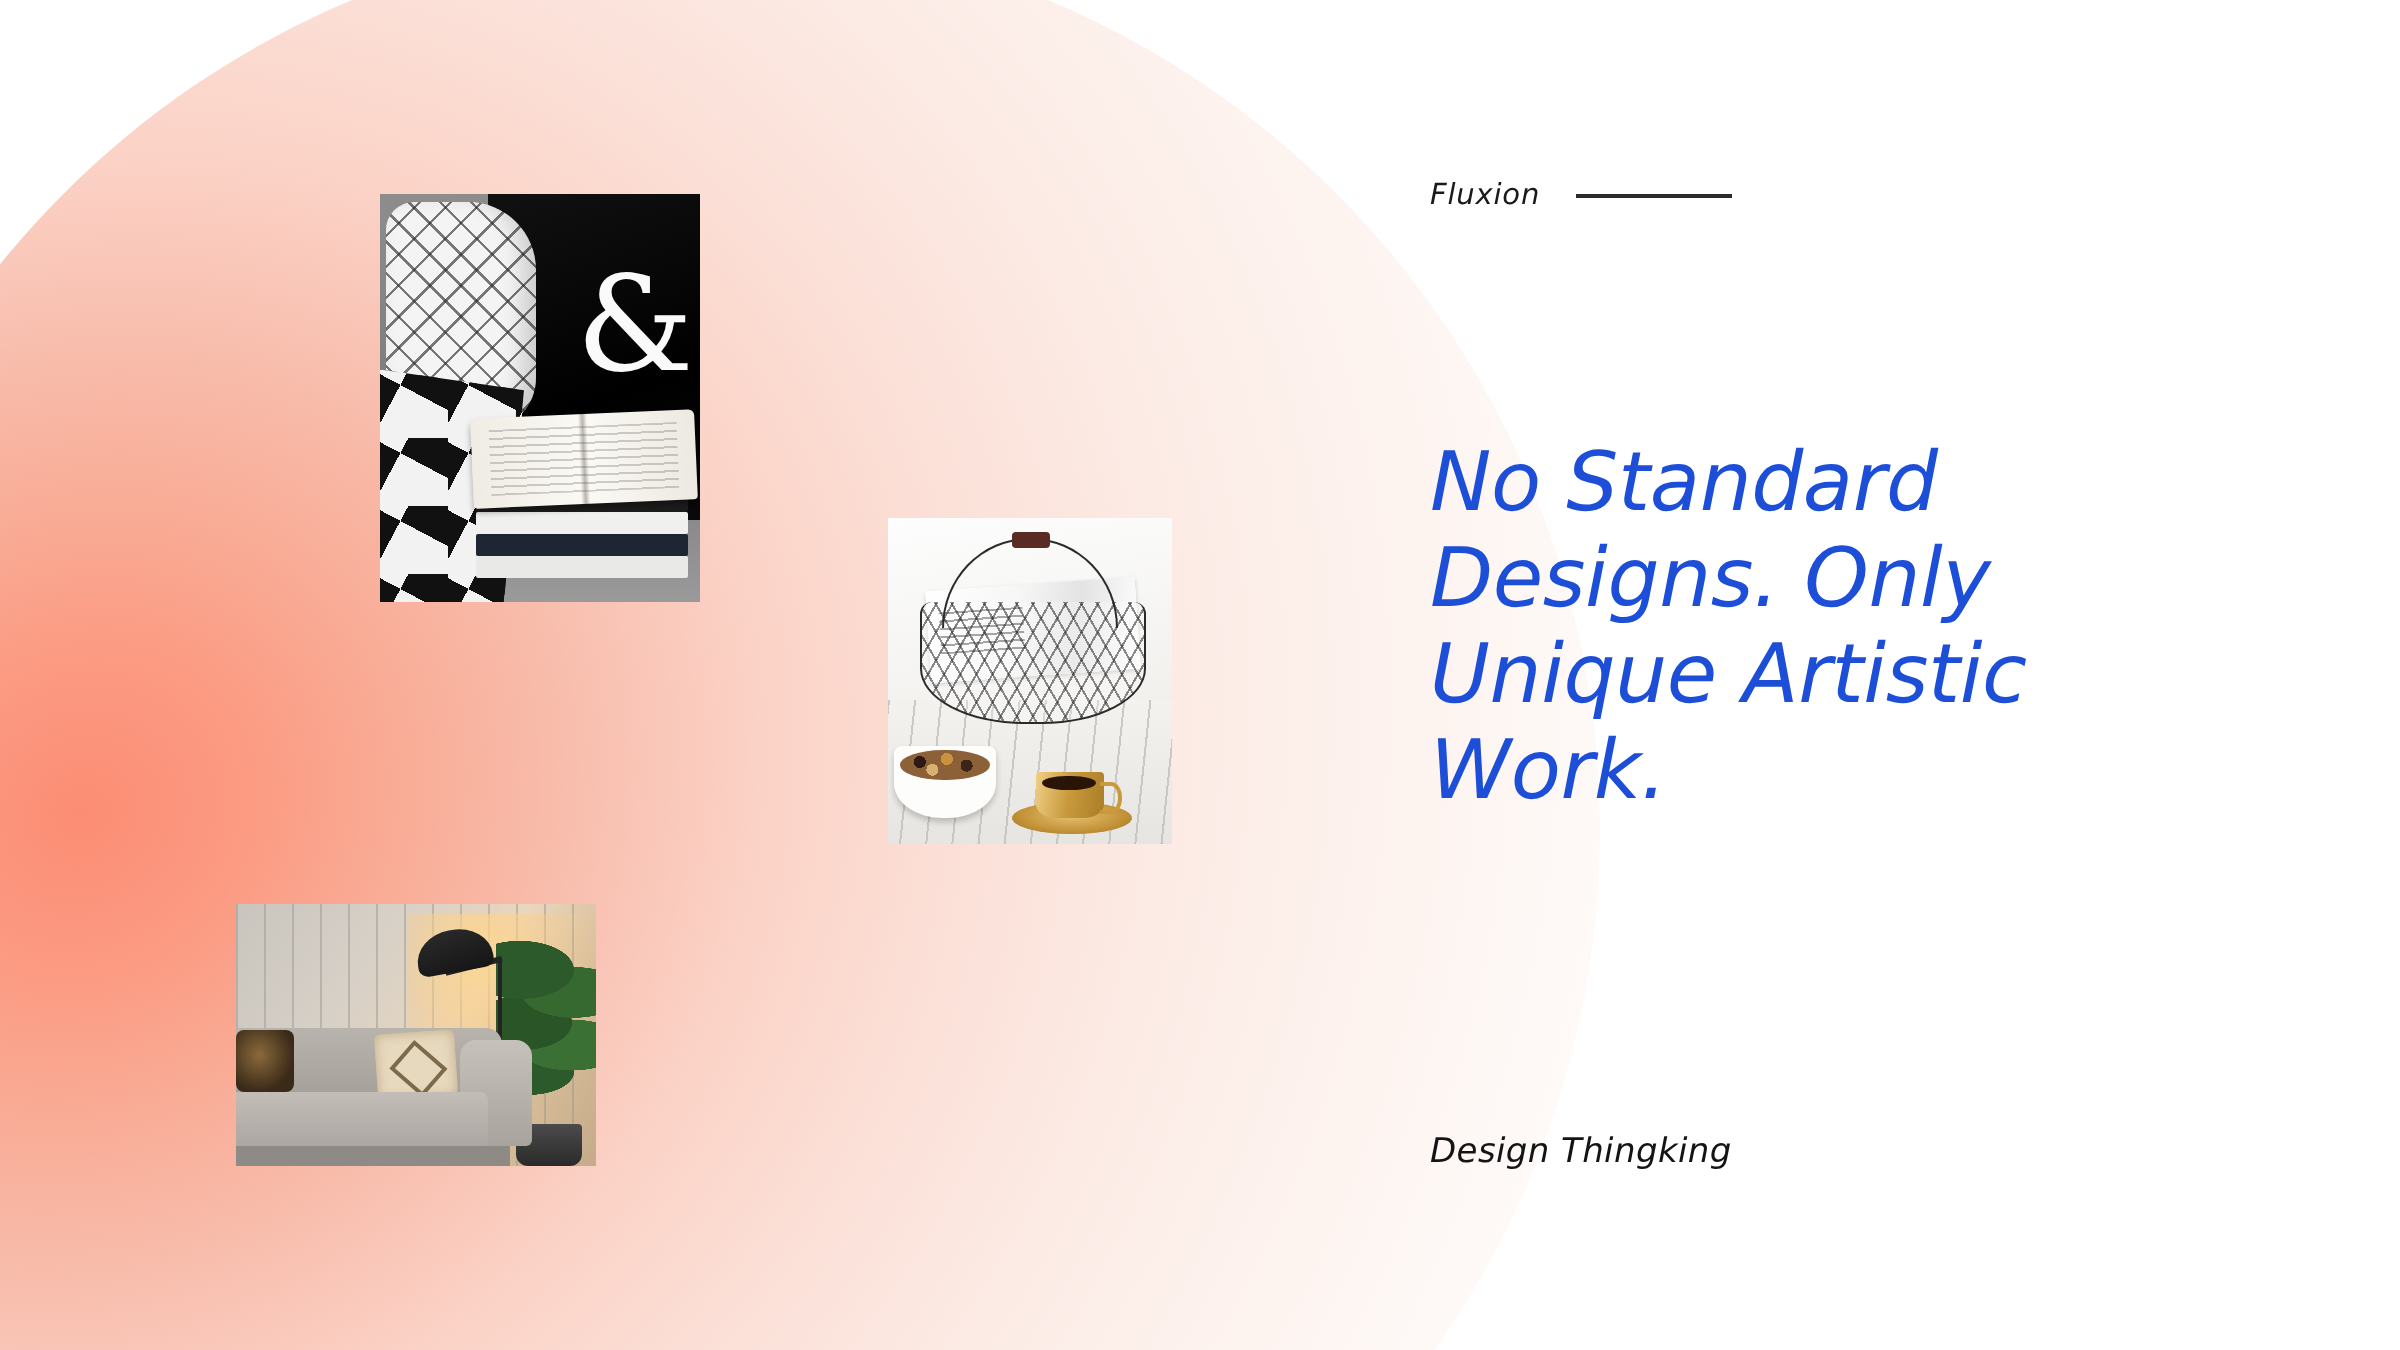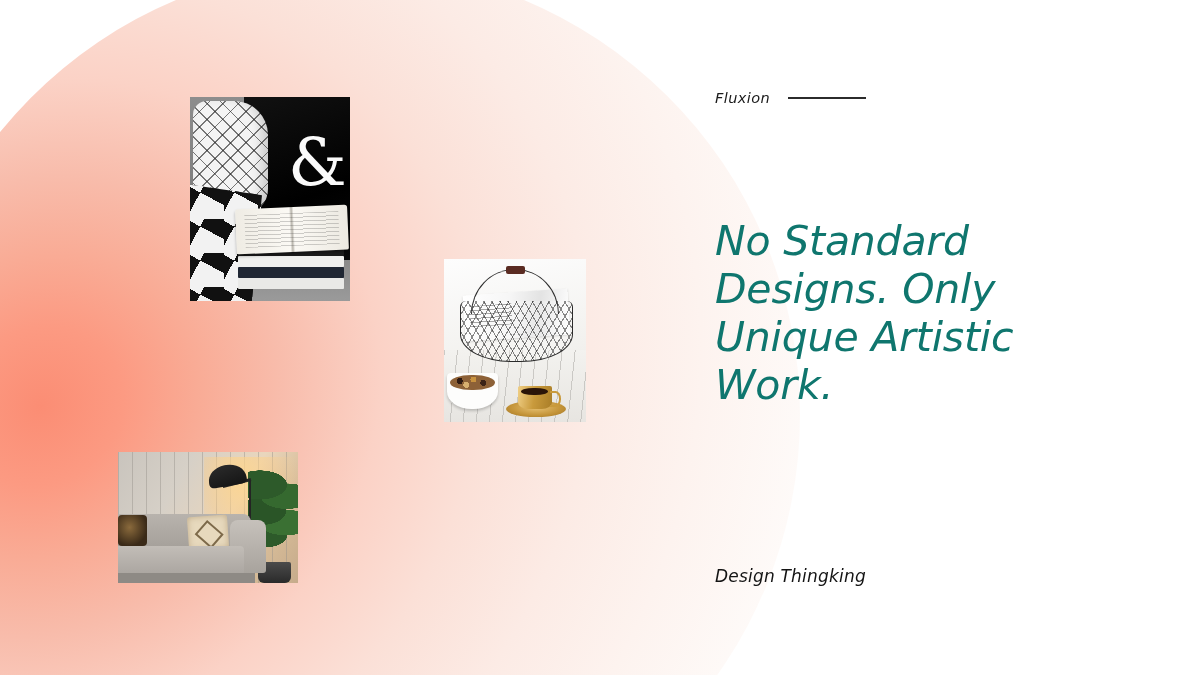--- a/index.html
+++ b/index.html
@@ -285,21 +285,21 @@
 
   #headline {
     position:absolute; left:715px; top:218px;
     width:330px;
     font-family:"DejaVu Sans", sans-serif;
     font-style:italic;
     font-weight:400;
     font-size:41px;
     line-height:1.17;
     letter-spacing:-0.2px;
-    color:#0f766e;
+    color:#1d4ed8;
   }
 
   #tagline {
     position:absolute; left:715px; top:534px;
     font-family:"DejaVu Sans", sans-serif;
     font-style:italic;
     font-size:17px;
     letter-spacing:.2px;
     color:#141414;
     white-space:nowrap;

